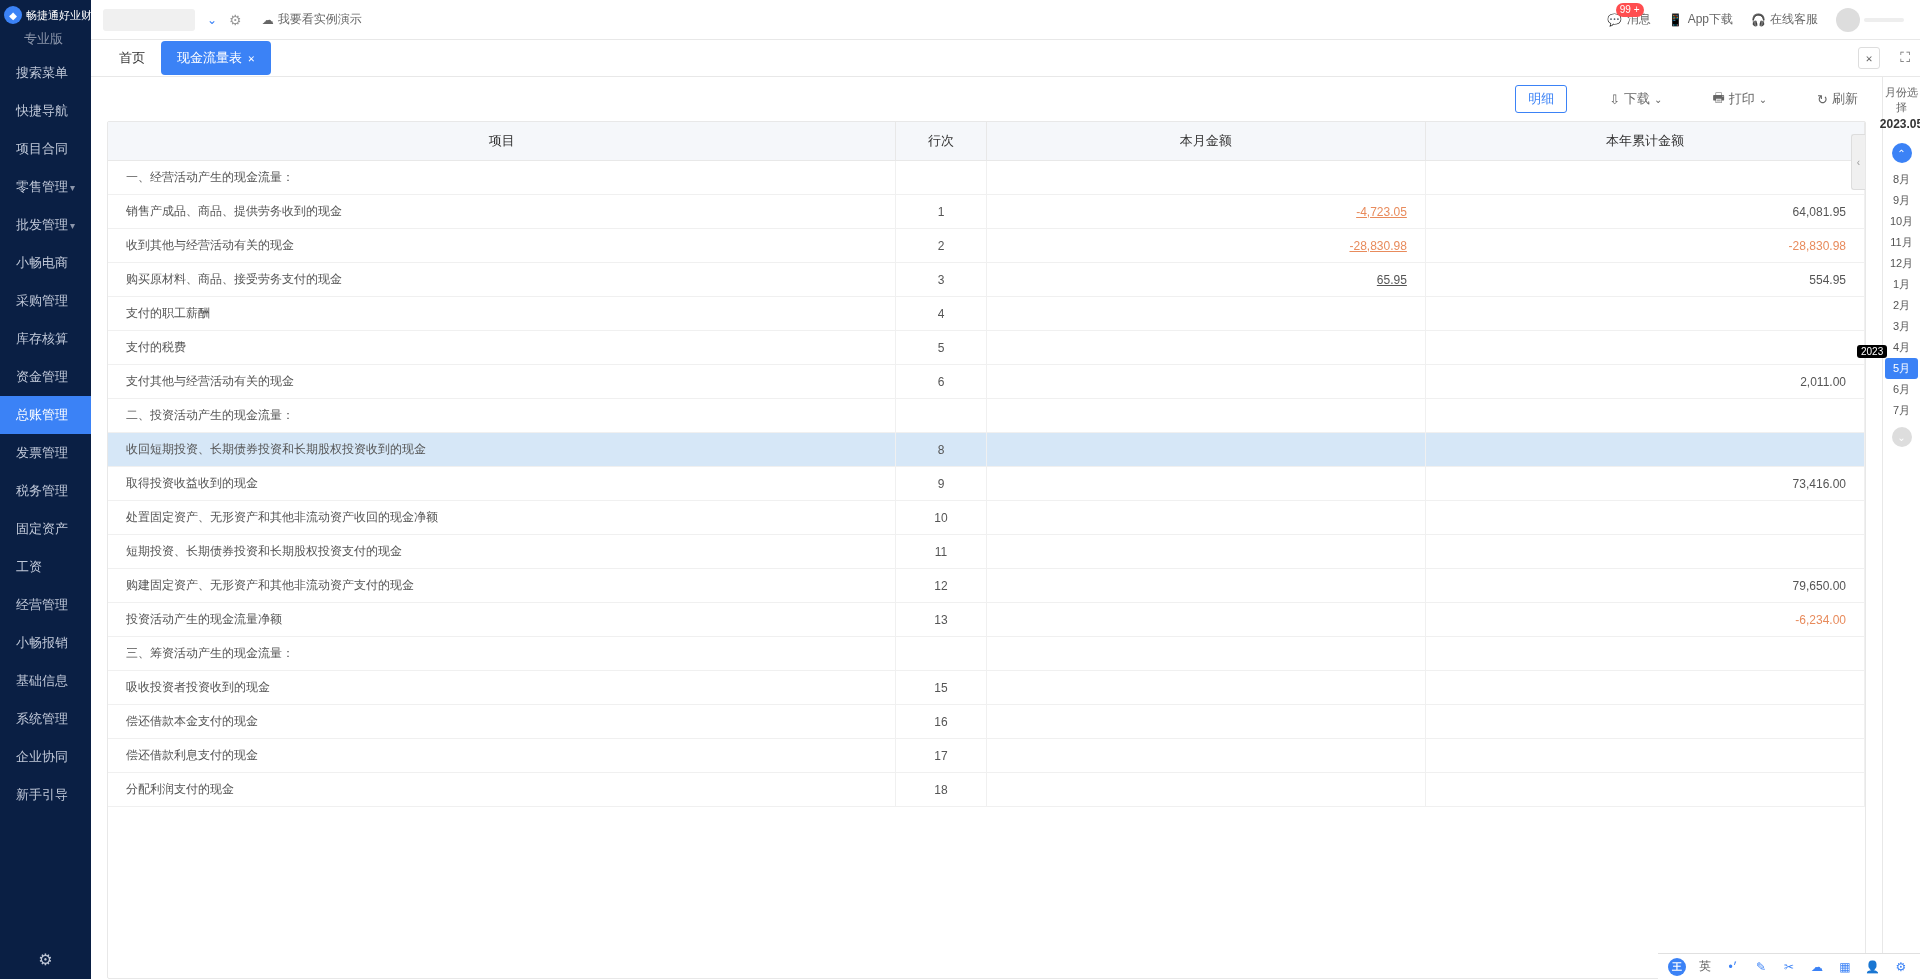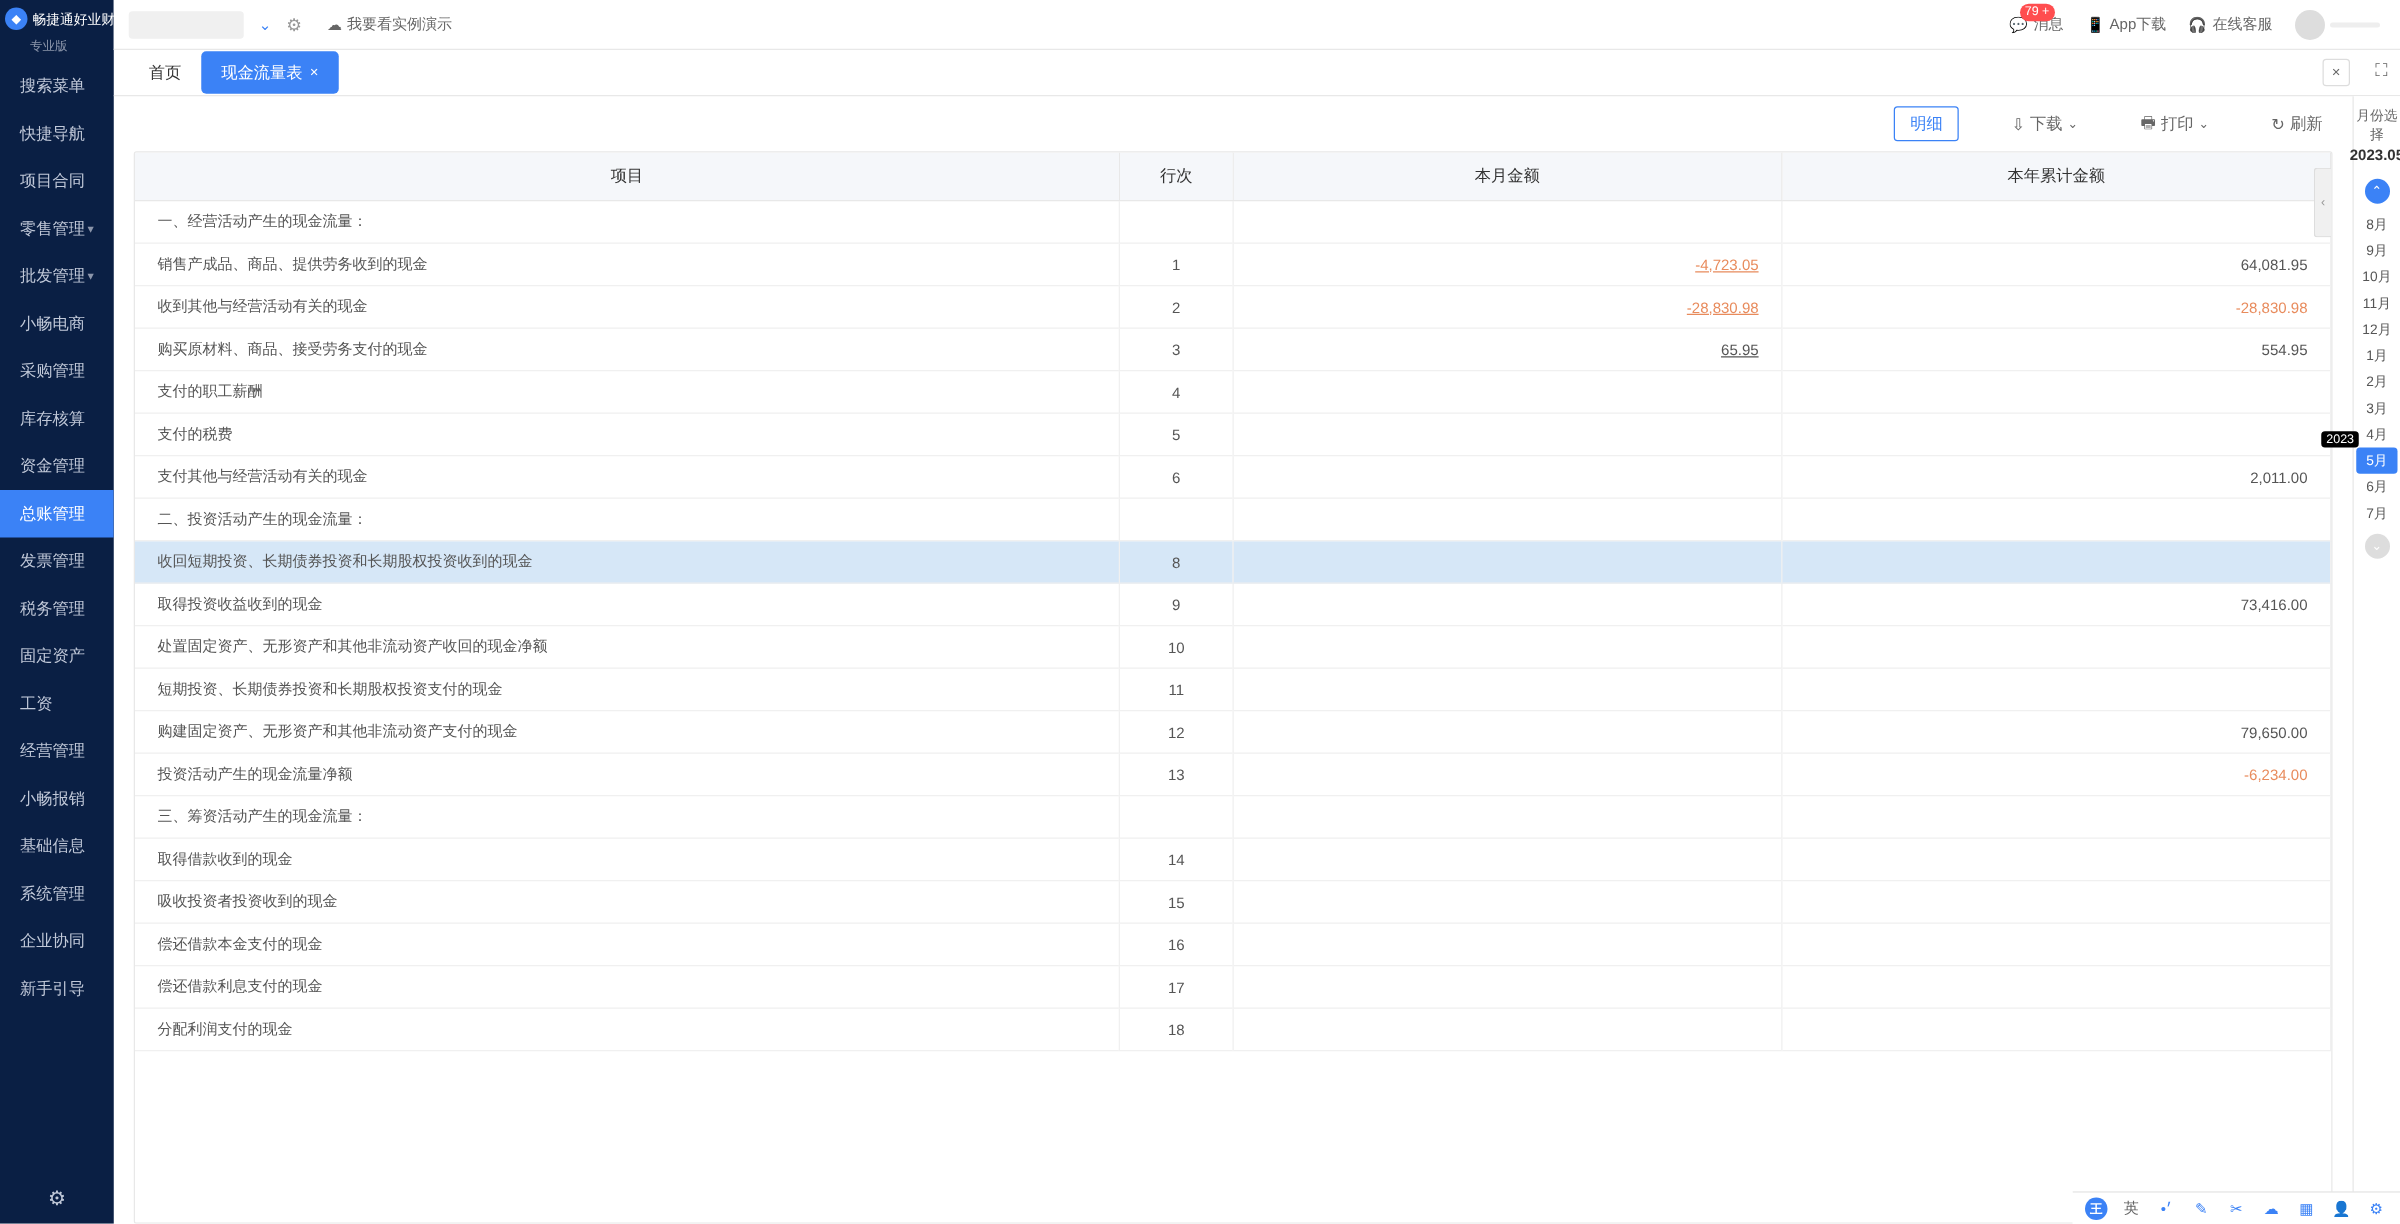--- a/index.html
+++ b/index.html
@@ -5,21 +5,21 @@
     * { margin: 0; padding: 0; box-sizing: border-box; }
     body { font-family: "Microsoft YaHei", Arial, sans-serif; font-size: 13px; color: #333; background: #fff; overflow: hidden; }
     
     .app { display: flex; height: 100vh; width: 100vw; }
     
     
     .sidebar { width: 91px; background: #0a1f44; color: #c0c8d8; display: flex; flex-direction: column; flex-shrink: 0; }
     .sidebar-logo { padding: 6px 4px; display: flex; align-items: center; gap: 4px; border-bottom: 0; }
     .logo-icon { width: 18px; height: 18px; background: #3b82f6; border-radius: 50%; display: flex; align-items: center; justify-content: center; color: #fff; font-size: 10px; flex-shrink: 0; }
     .logo-text { font-size: 11px; color: #fff; white-space: nowrap; }
-    .sidebar-sub { font-size: 10px; color: #8b95aa; padding: 0 0 6px 24px; }
+    .sidebar-sub { font-size: 13px; color: #8b95aa; padding: 0 0 6px 24px; }
     .sidebar-menu { flex: 1; overflow-y: auto; }
     .sidebar-item { padding: 10px 16px; cursor: pointer; font-size: 13px; display: flex; align-items: center; justify-content: space-between; }
     .sidebar-item.active { background: #3b82f6; color: #fff; }
     .sidebar-item .chev { font-size: 10px; color: #8b95aa; }
     .sidebar-gear { padding: 10px 0; text-align: center; font-size: 16px; cursor: pointer; }
     
     
     .main { flex: 1; display: flex; flex-direction: column; min-width: 0; position: relative; }
     
     
@@ -171,21 +171,21 @@
         <span class="org-name">　　　　</span>
         <span class="org-dropdown">⌄</span>
         <span class="gear-small">⚙</span>
         <span class="demo-link">
           <span>☁</span>
           <span>我要看实例演示</span>
         </span>
       </div>
       <div class="topbar-right">
         <div class="top-action">
-          <span class="badge">79 +</span>
+          <span class="badge">99 +</span>
           <span>💬</span>
           <span>消息</span>
         </div>
         <div class="top-action">
           <span>📱</span>
           <span>App下载</span>
         </div>
         <div class="top-action">
           <span>🎧</span>
           <span>在线客服</span>
@@ -326,26 +326,20 @@
                   <td class="col-amt"><span></span></td>
                   <td class="col-amt"><span class="val-neg">-6,234.00</span></td>
                 </tr>
                 <tr>
                   <td class="col-item">三、筹资活动产生的现金流量：</td>
                   <td class="col-seq"></td>
                   <td class="col-amt"><span></span></td>
                   <td class="col-amt"><span></span></td>
                 </tr>
                 <tr>
-                  <td class="col-item">取得借款收到的现金</td>
-                  <td class="col-seq">14</td>
-                  <td class="col-amt"><span></span></td>
-                  <td class="col-amt"><span></span></td>
-                </tr>
-                <tr>
                   <td class="col-item">吸收投资者投资收到的现金</td>
                   <td class="col-seq">15</td>
                   <td class="col-amt"><span></span></td>
                   <td class="col-amt"><span></span></td>
                 </tr>
                 <tr>
                   <td class="col-item">偿还借款本金支付的现金</td>
                   <td class="col-seq">16</td>
                   <td class="col-amt"><span></span></td>
                   <td class="col-amt"><span></span></td>

